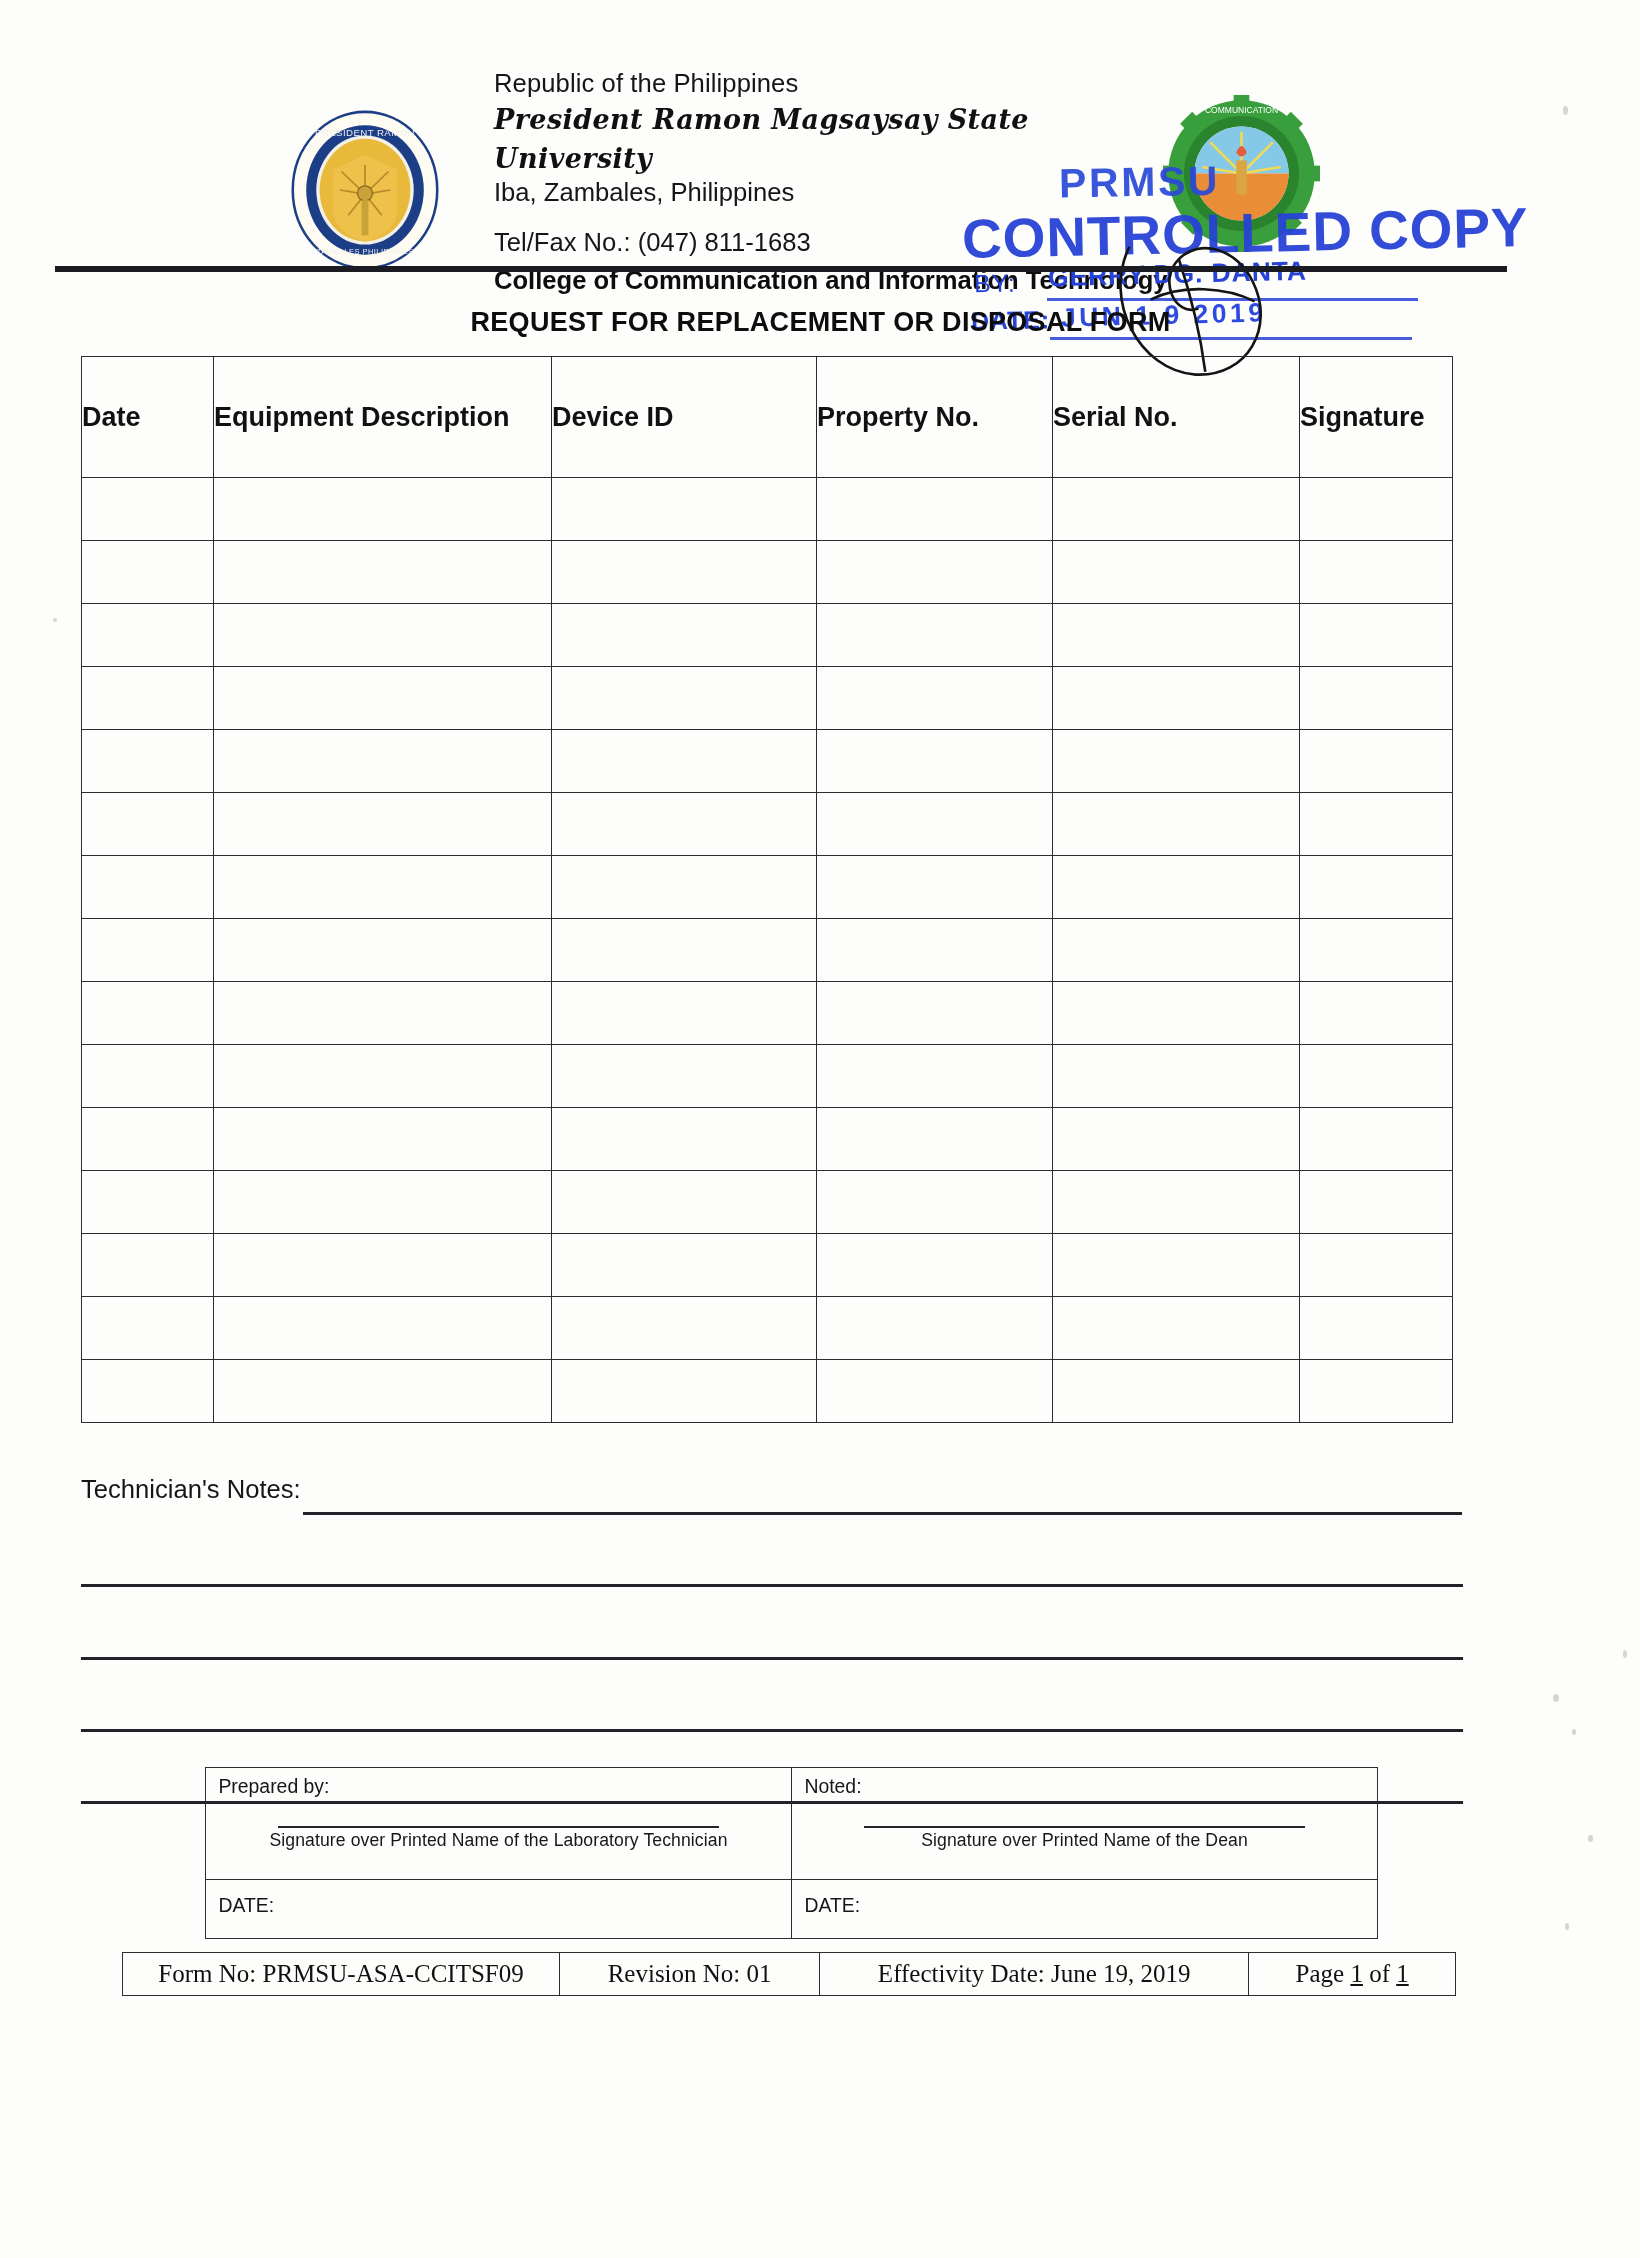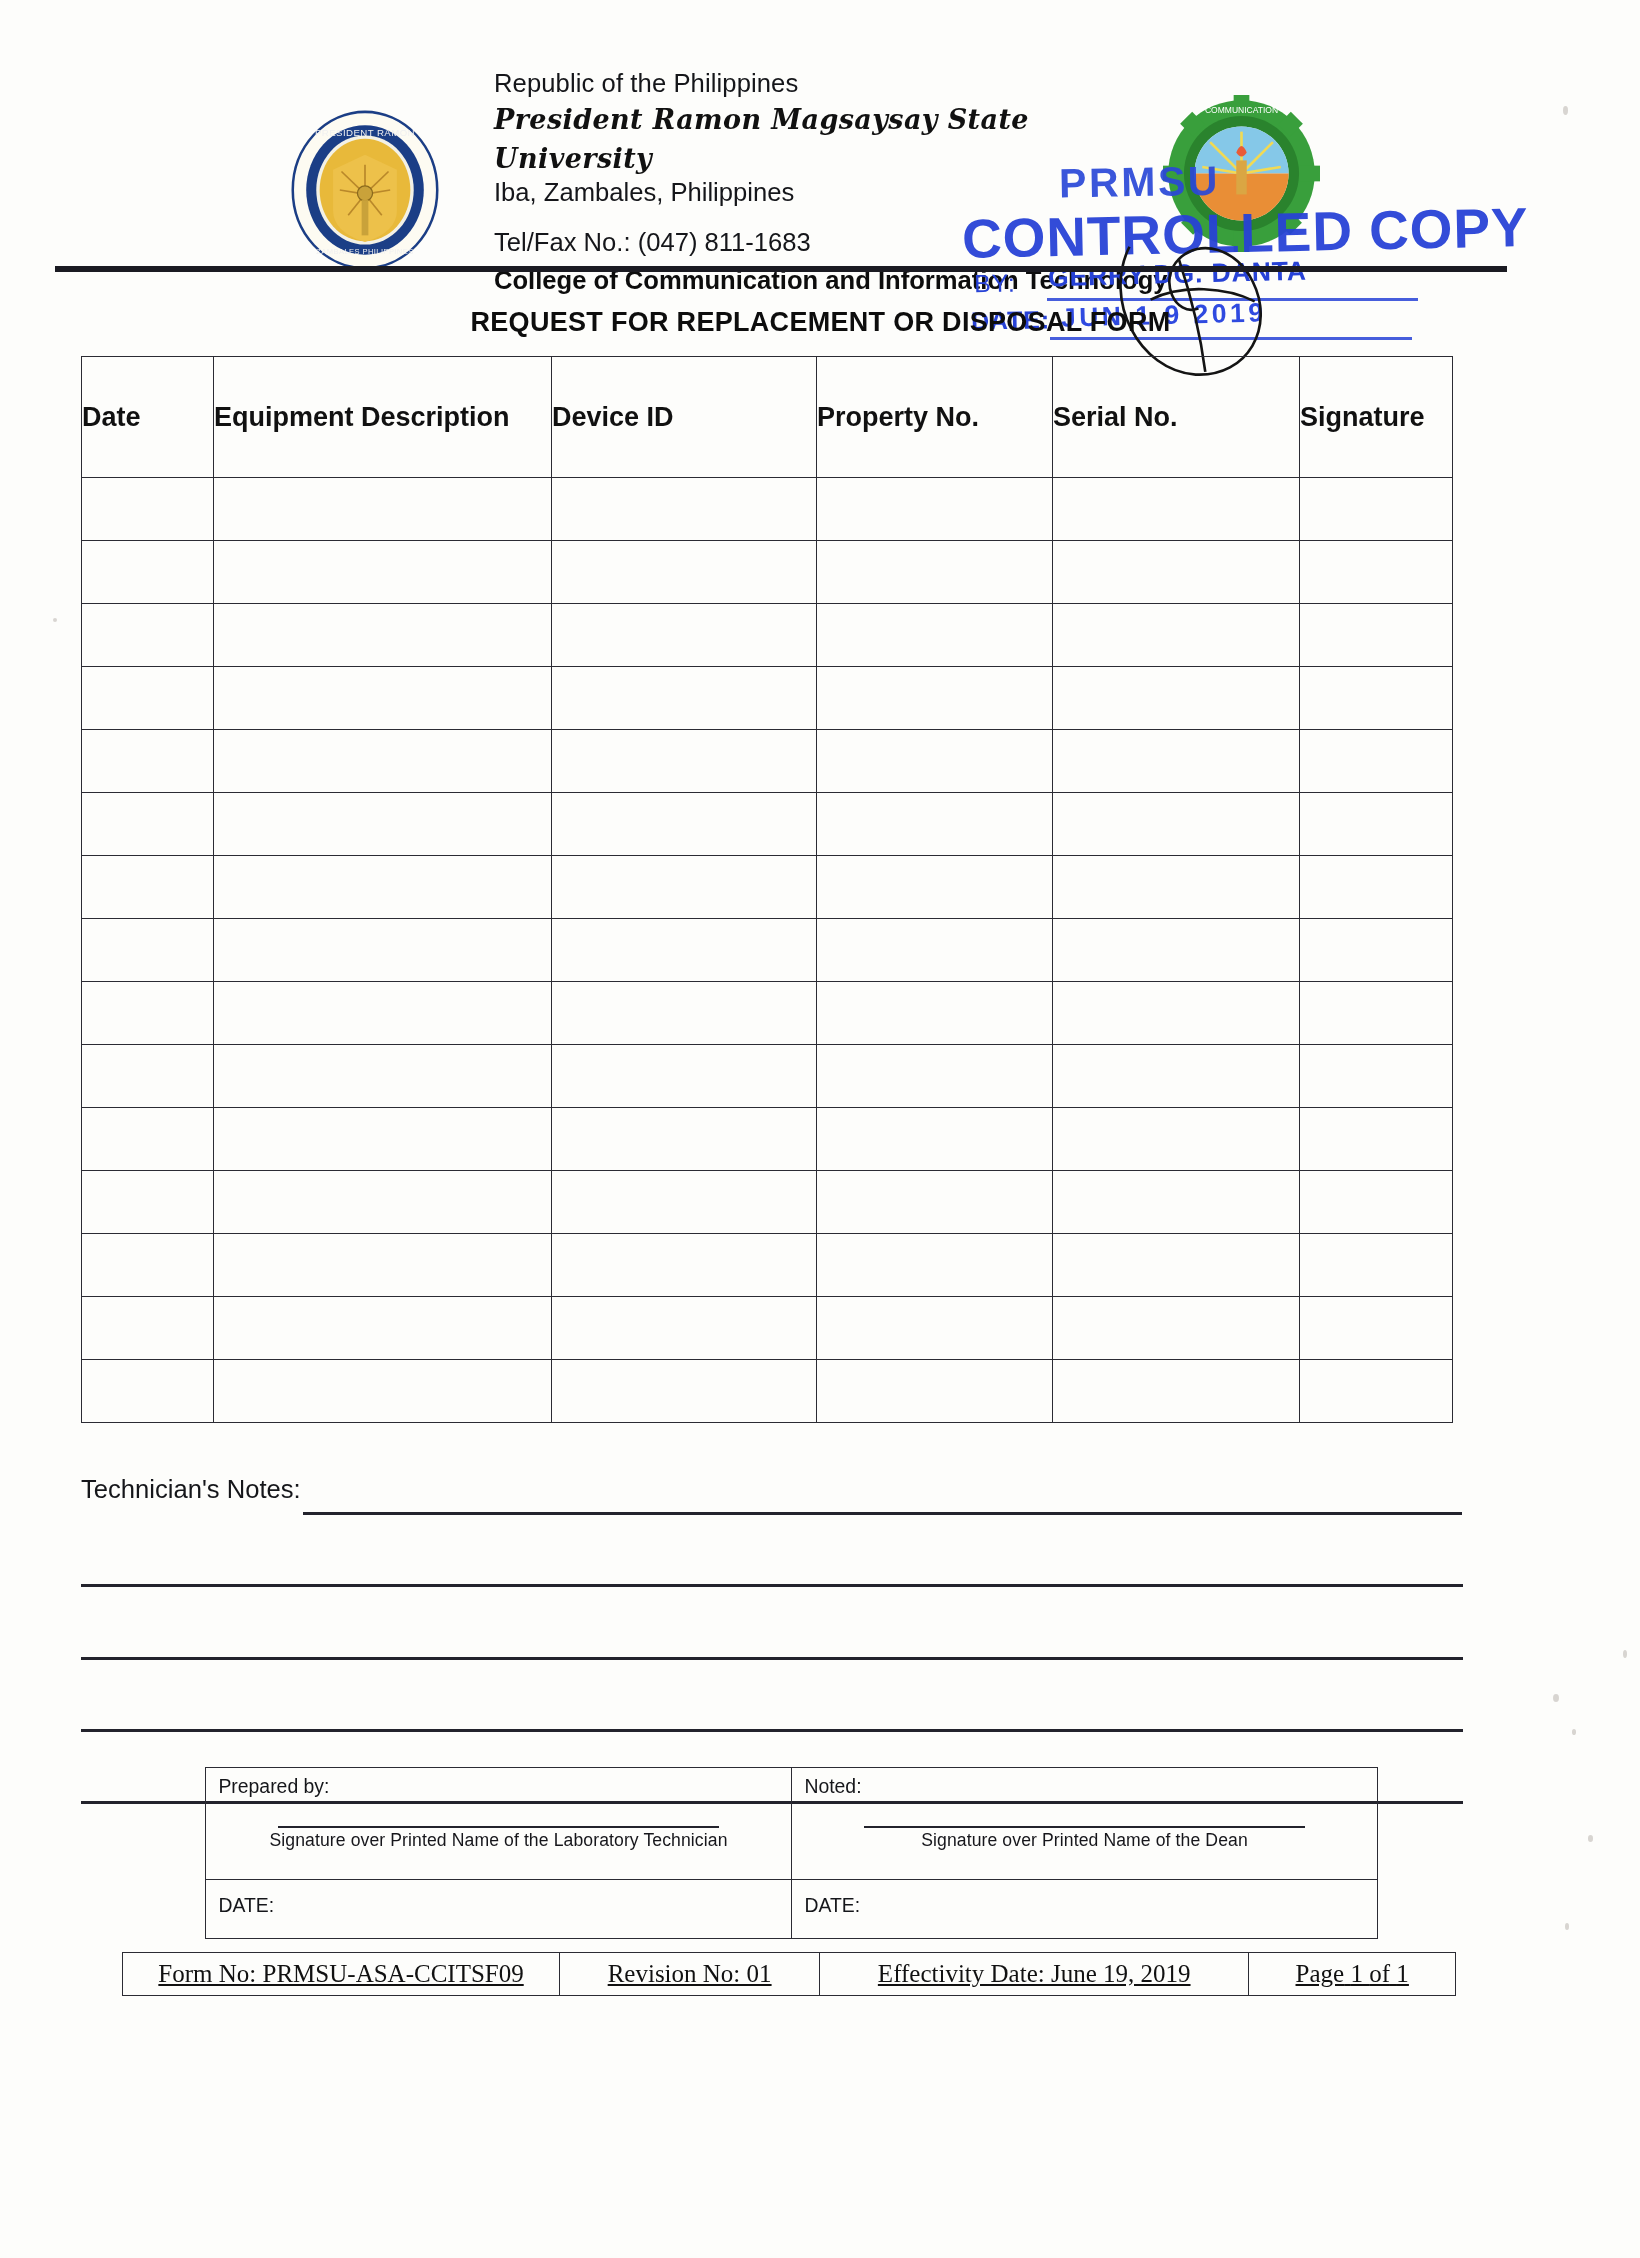--- a/index.html
+++ b/index.html
@@ -323,21 +323,20 @@
     font-family: "Liberation Serif", serif;
   }
   .footer td {
     border: 1.8px solid #2b2b33;
     height: 42px;
     font-size: 25px;
     color: #111;
     text-align: center;
     vertical-align: middle;
     padding: 0 5.3px;
-    text-decoration: underline;
   }
   .f-form { width: 423px; }
   .f-rev  { width: 247px; }
   .f-eff  { width: 415px; }
   .f-page { width: 194px; }
   .pg-num { text-decoration: underline; }
 
   
   .speck { position: absolute; background: #b9b5ae; border-radius: 50%; opacity: .55; }
 </style>

